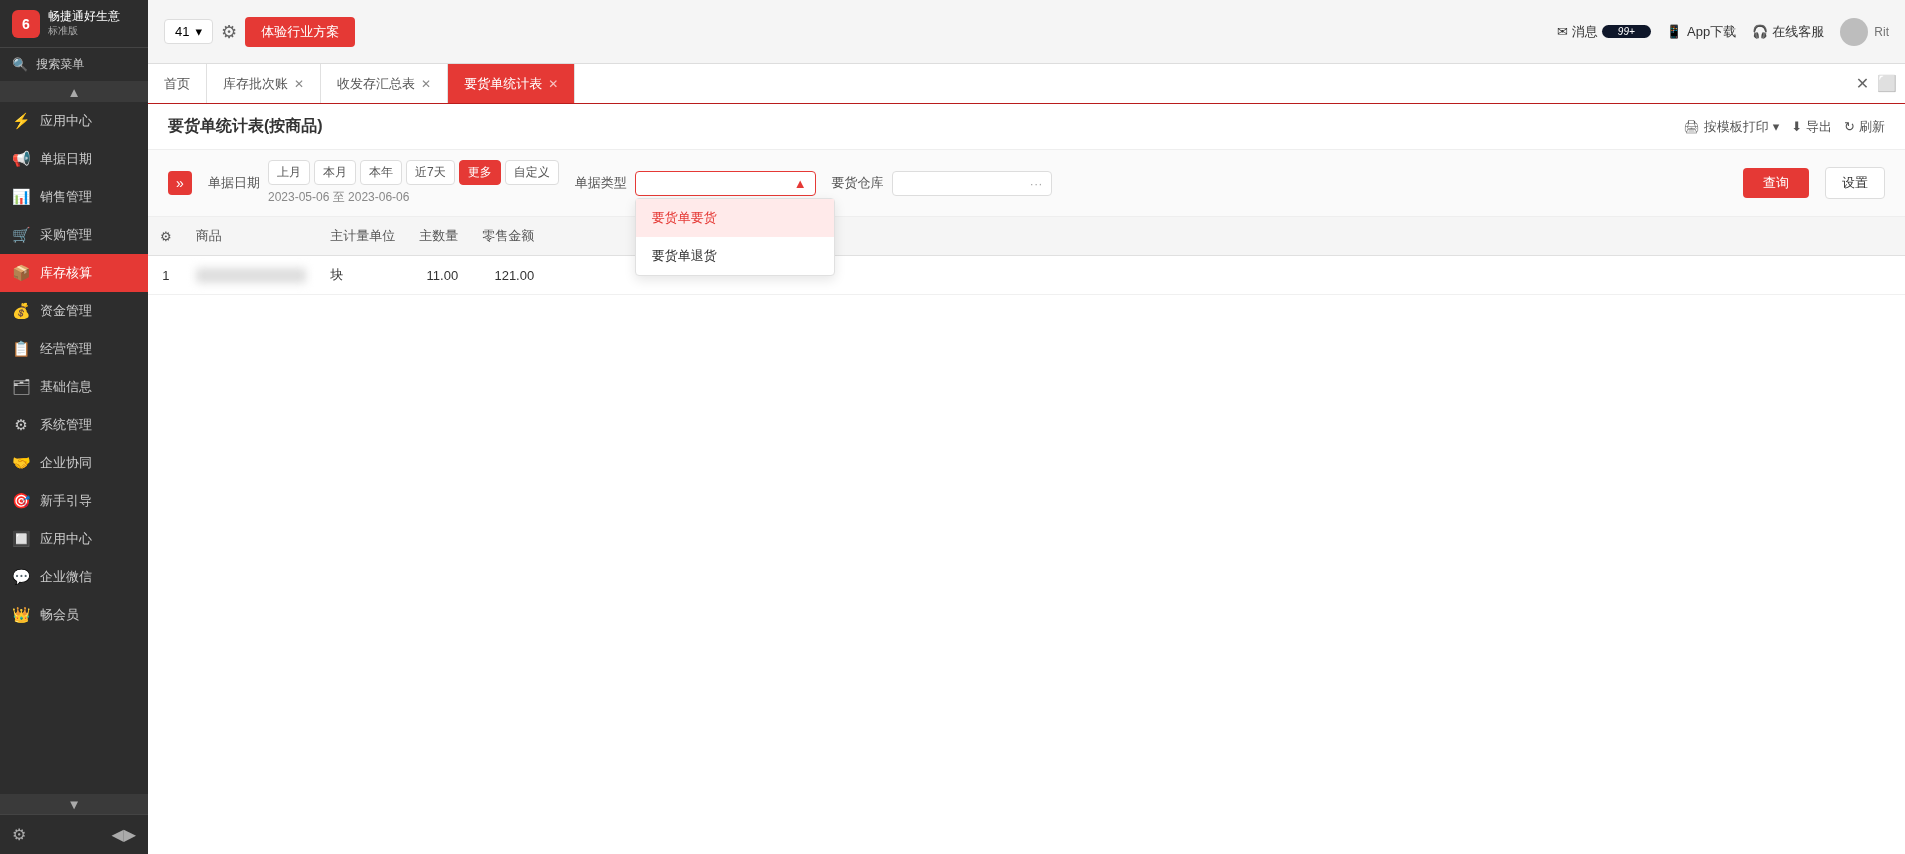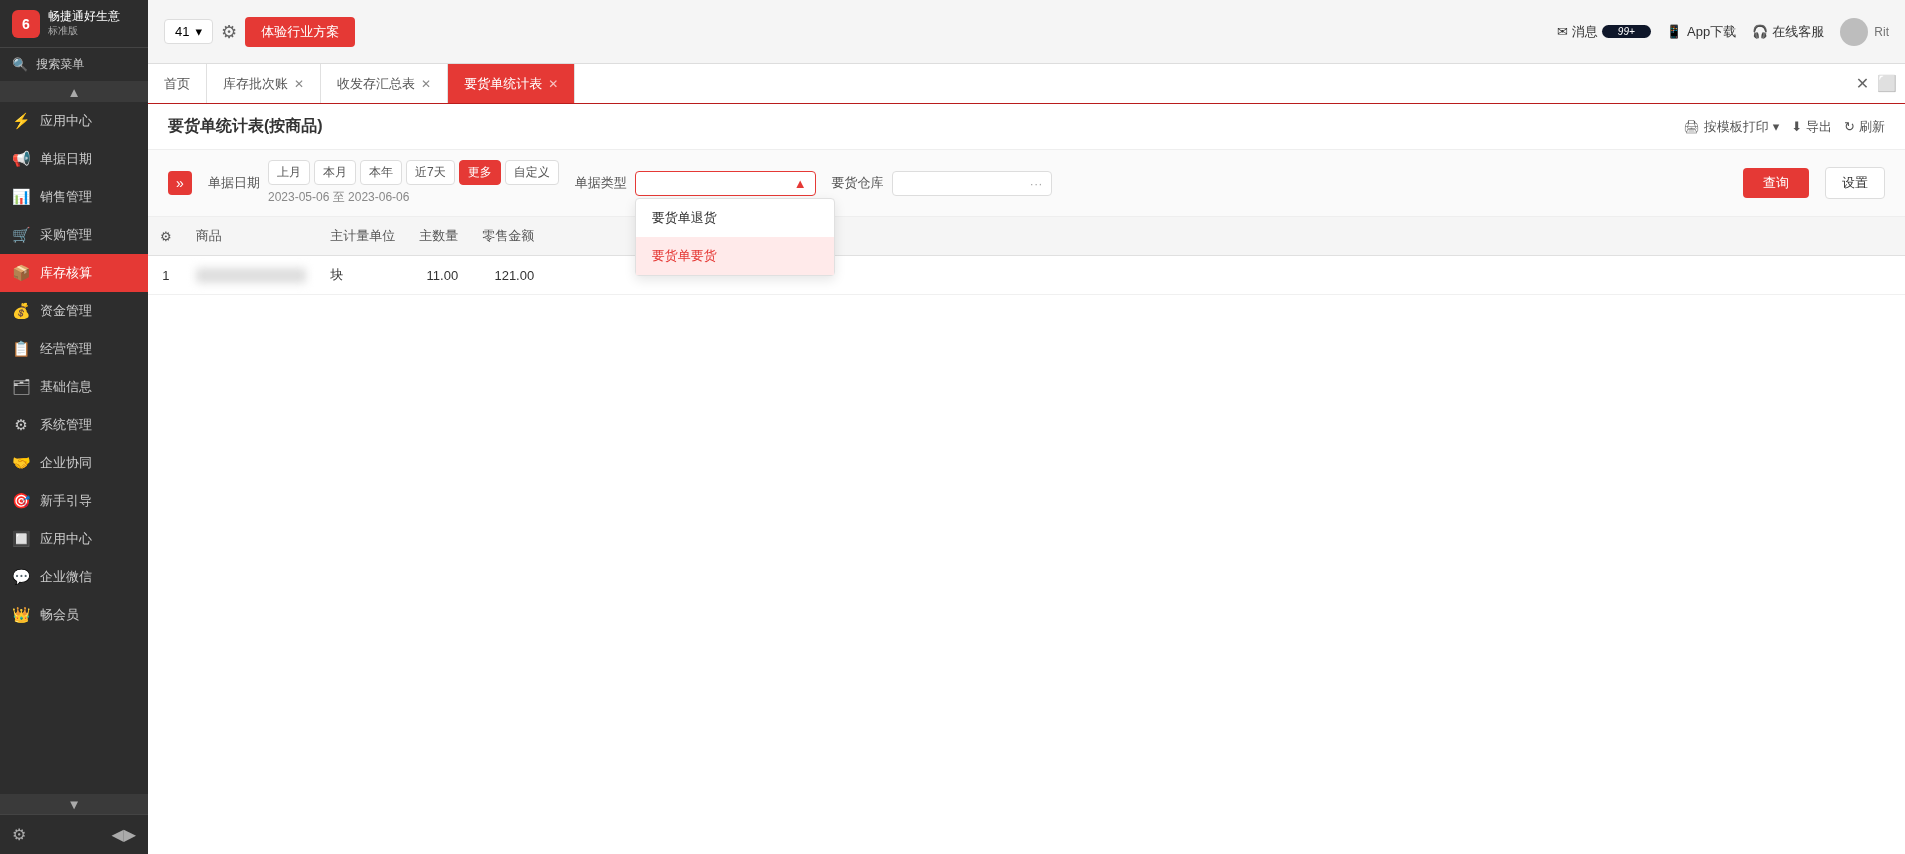--- a/index.html
+++ b/index.html
@@ -387,22 +387,22 @@
       </div>
 
       <div class="filter-type-group" style="position:relative;">
         <span class="filter-label">单据类型</span>
         <div class="filter-type-select">
           <input type="text" style="width: 150px;">
           <span style="color:#e53935;">▲</span>
         </div>
 
         <div class="dropdown-overlay" style="top:100%;left:60px;margin-top:2px;">
+          <div class="dropdown-item selected">要货单要货</div>
           <div class="dropdown-item">要货单退货</div>
-          <div class="dropdown-item selected">要货单要货</div>
         </div>
       </div>
 
       <div class="filter-warehouse">
         <span class="filter-label">要货仓库</span>
         <div class="filter-warehouse-select">
           <span style="color:#ccc;font-size:12px;"></span>
           <span style="color:#aaa;">···</span>
         </div>
       </div>

